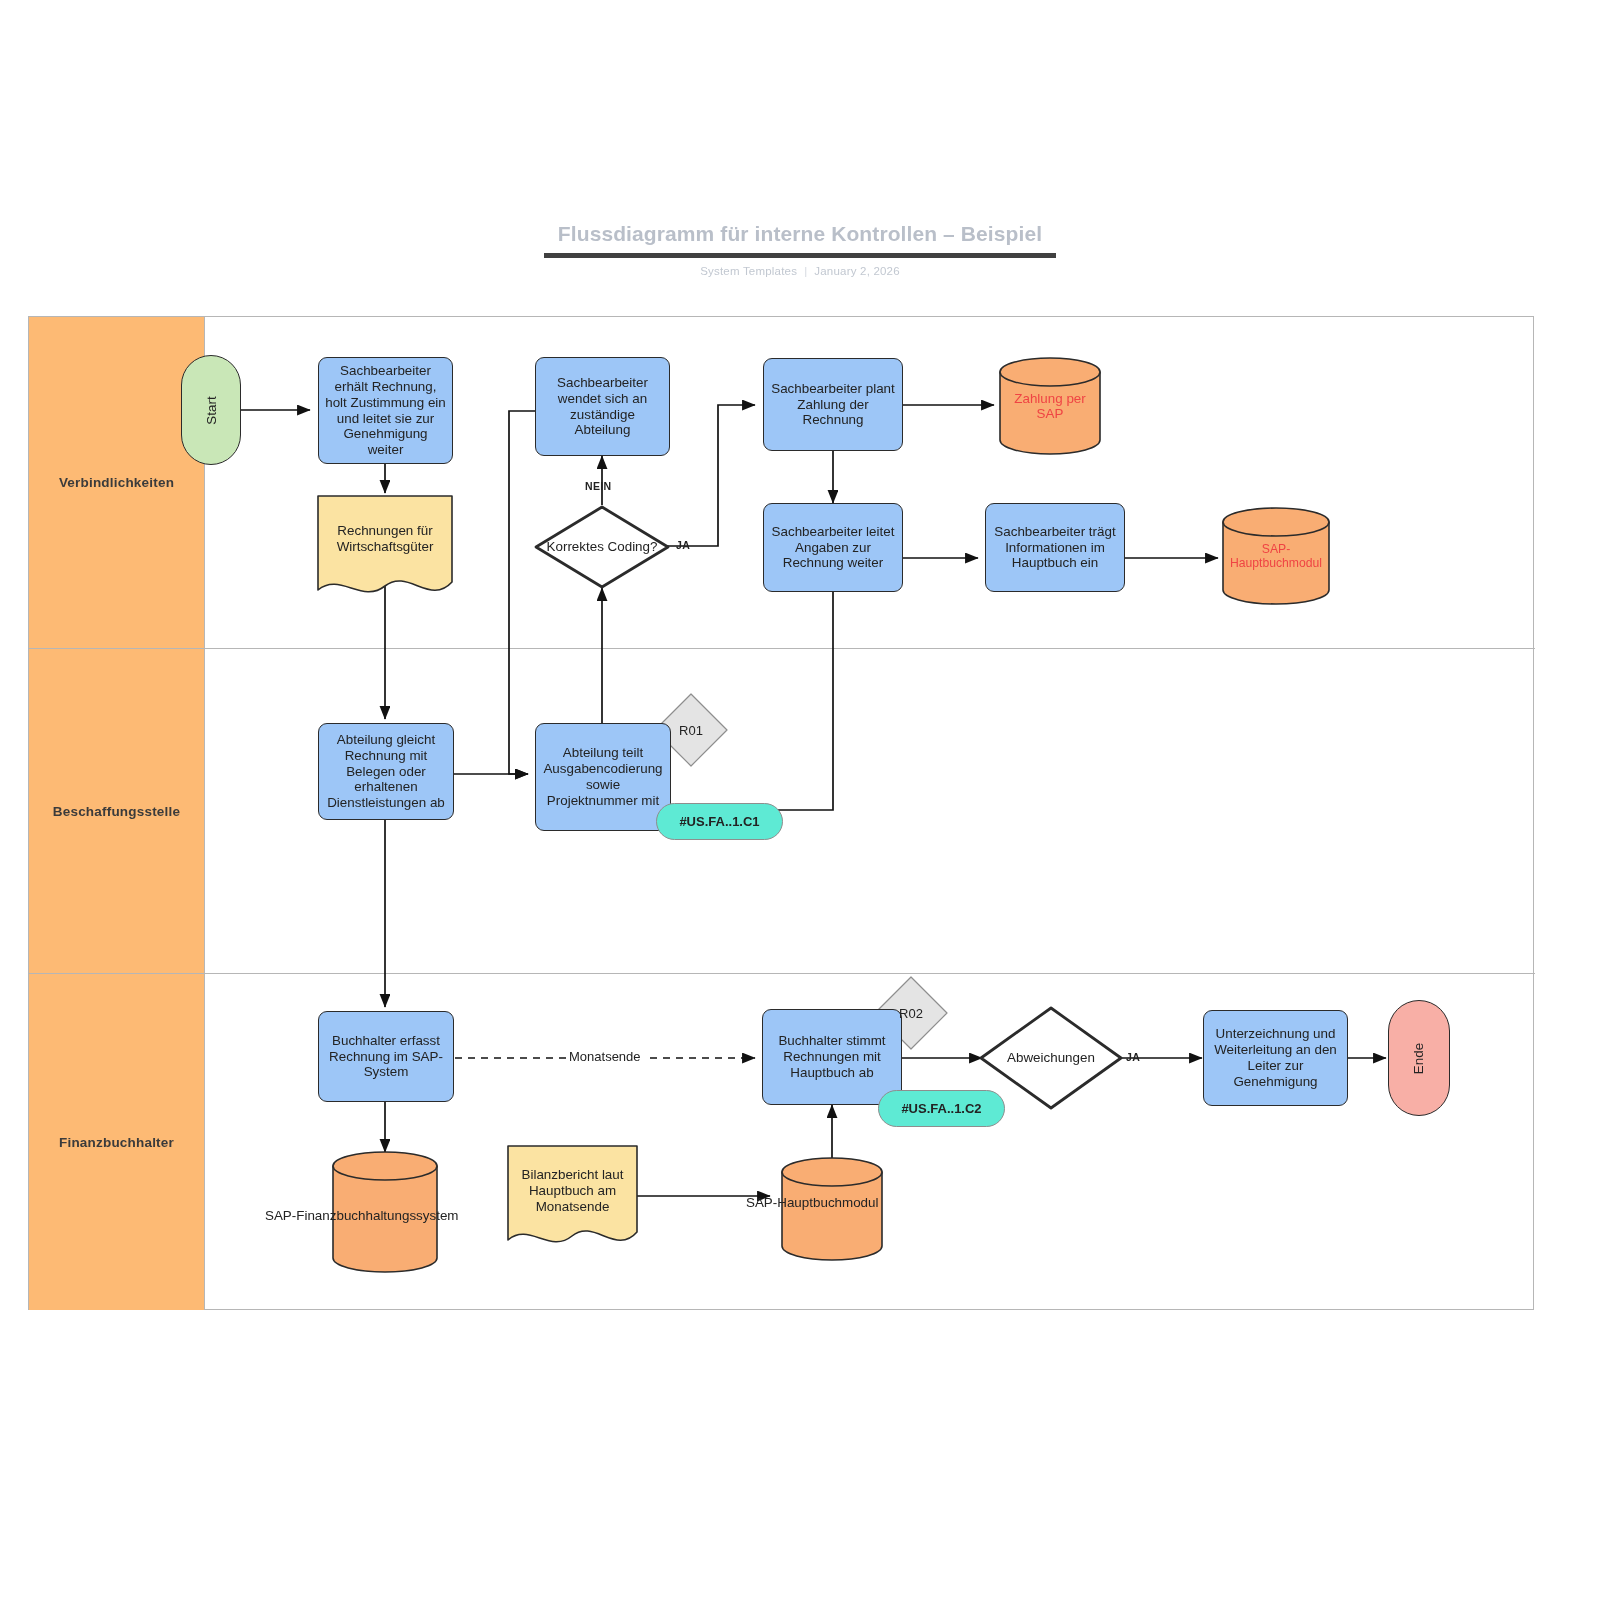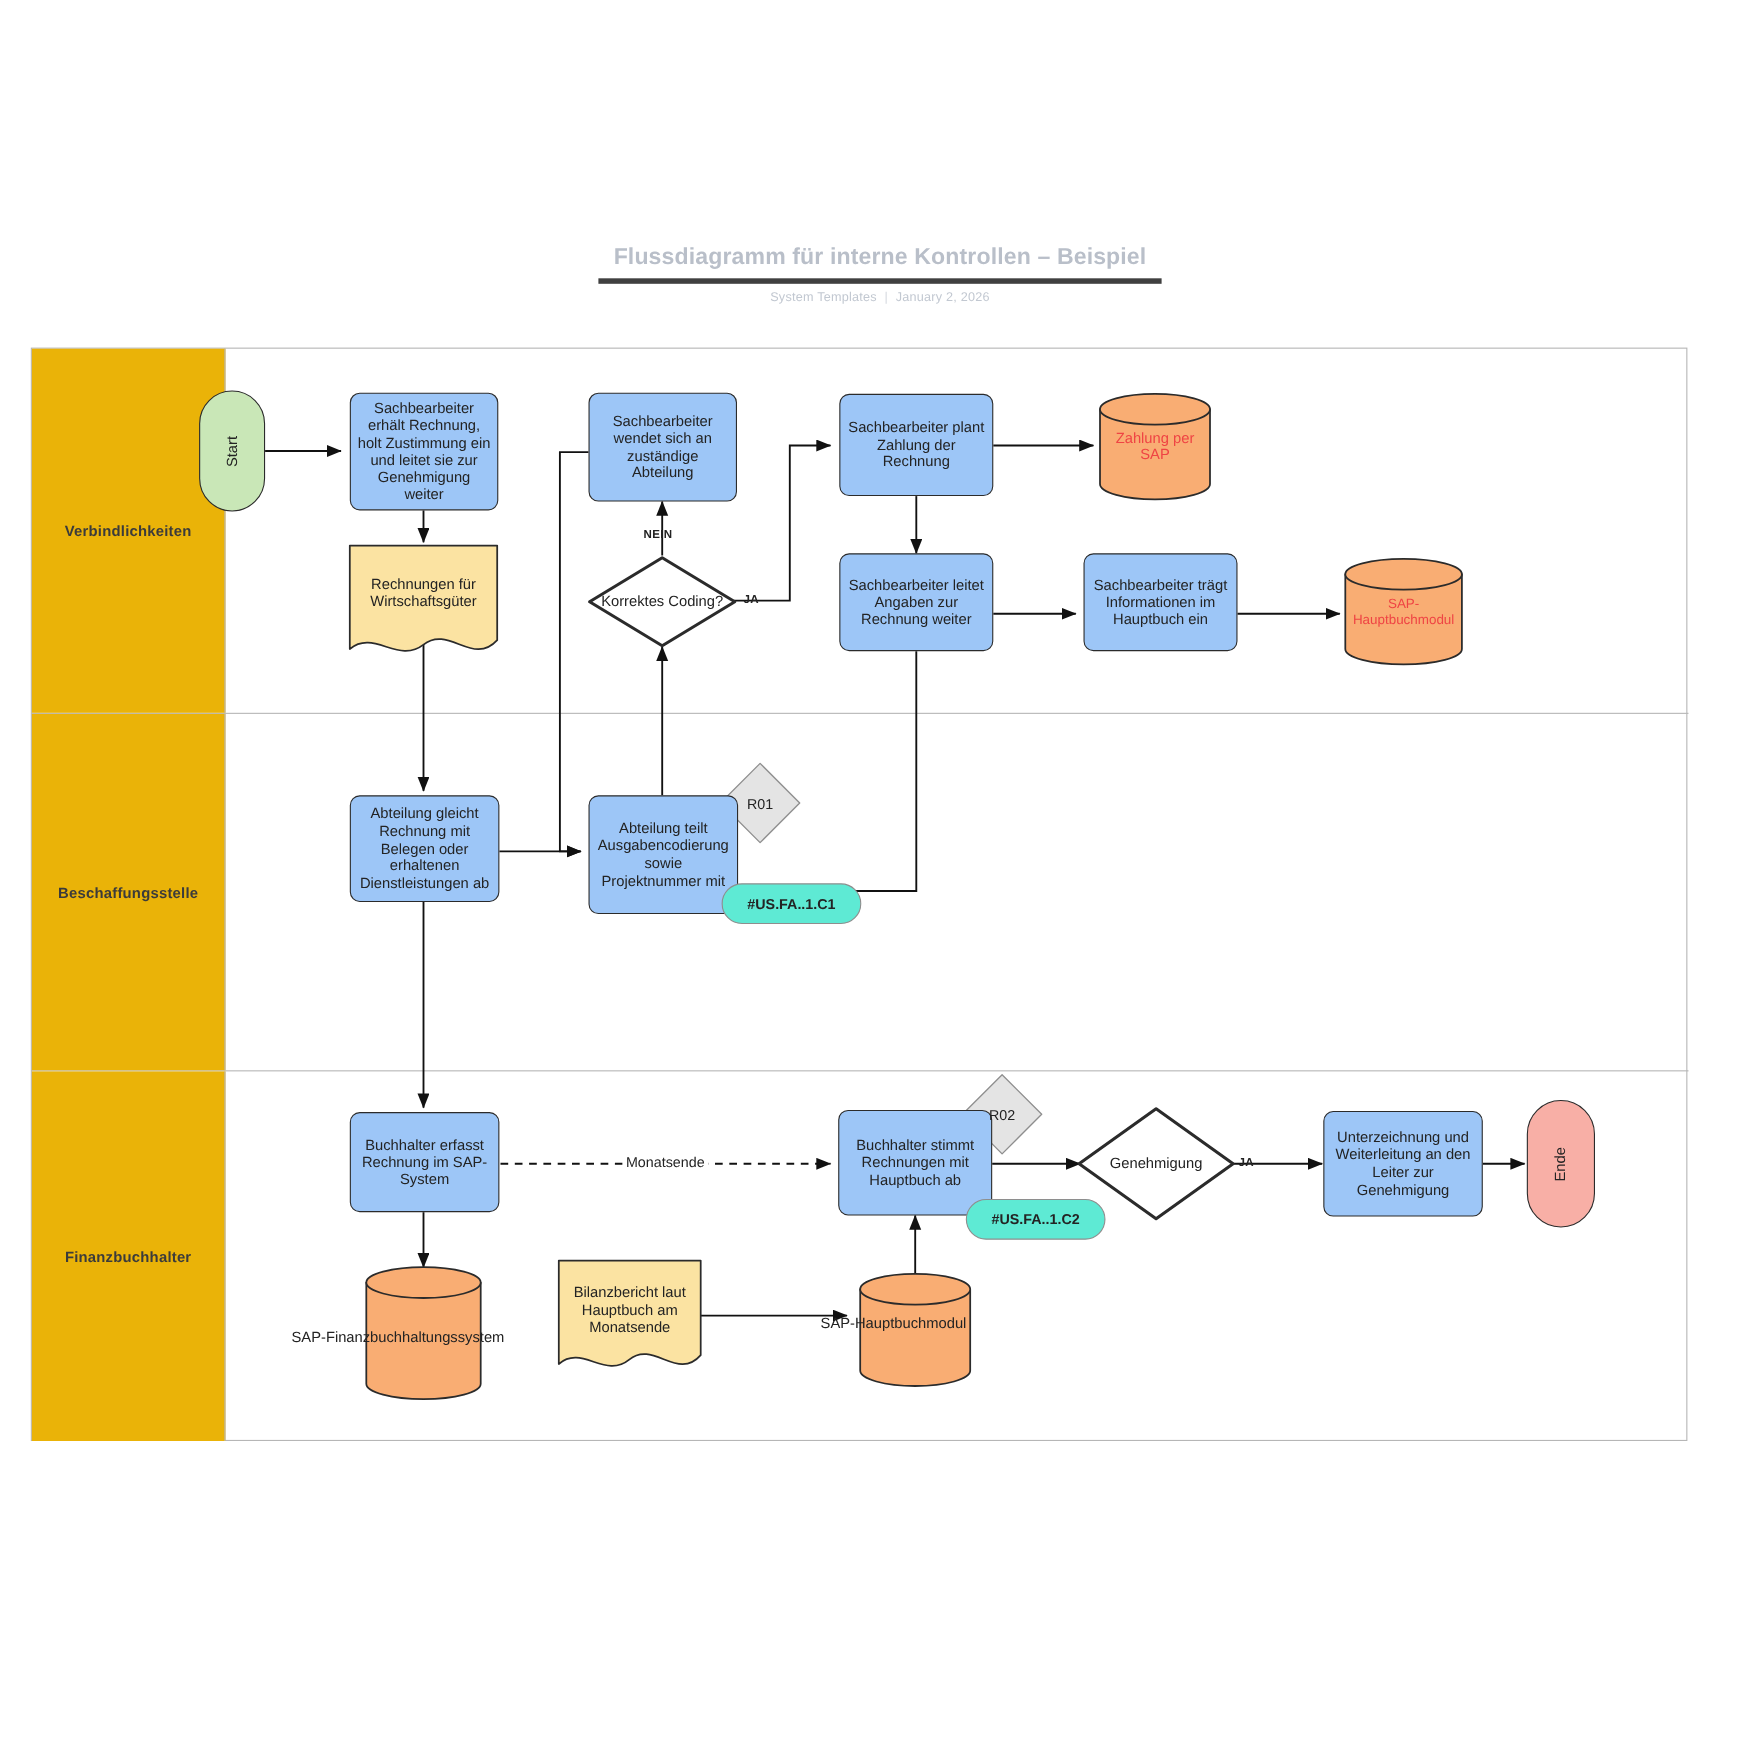--- a/index.html
+++ b/index.html
@@ -12,21 +12,21 @@
     font-size:21px;font-weight:bold;color:#b9bfc9;letter-spacing:.1px;
     display:inline-block;padding:0 14px 7px 14px;border-bottom:5px solid #404040;
   }
   #doc-sub{margin-top:7px;font-size:11.5px;color:#c2c8d1;letter-spacing:.2px;}
   #doc-sub .sep{display:inline-block;margin:0 7px;color:#d6dae0;}
 
   
   #frame{position:absolute;left:28px;top:316px;width:1506px;height:994px;
          border:1px solid #b6b6b6;box-sizing:border-box;background:#fff;}
   .lane-div{position:absolute;left:0;width:1506px;height:1px;background:#b6b6b6;}
-  .lane-head{position:absolute;left:0;width:176px;background:#eab308;
+  .lane-head{position:absolute;left:0;width:176px;background:#fdba74;
              border-right:1px solid #b6b6b6;box-sizing:border-box;
              display:flex;align-items:center;justify-content:center;}
   .lane-head span{font-size:13.5px;font-weight:bold;color:#3b3b3b;letter-spacing:.2px;text-align:center;}
 
   
   #wires{position:absolute;left:0;top:0;width:1600px;height:1600px;pointer-events:none;}
 
   
   .node{position:absolute;box-sizing:border-box;display:flex;align-items:center;justify-content:center;
         text-align:center;color:#232323;}
@@ -239,21 +239,21 @@
     <span>Buchhalter stimmt Rechnungen mit Hauptbuch ab</span>
   </div>
 
   <div class="tag-dia" style="left:875px;top:977px;width:72px;height:72px">
     <div class="tt">R02</div>
   </div>
 
   <div class="pill" style="left:878px;top:1090px;width:125px;height:35px">#US.FA..1.C2</div>
 
   <div class="dec" style="left:981px;top:1008px;width:140px;height:100px">
-    <div class="dectext">Genehmigung</div>
+    <div class="dectext">Abweichungen</div>
   </div>
 
   <div class="wirelabel" style="left:1126px;top:1051px">JA</div>
 
   <div class="node proc" style="left:1203px;top:1010px;width:145px;height:96px">
     <span>Unterzeichnung und Weiterleitung an den Leiter zur Genehmigung</span>
   </div>
 
   <div class="node term end" style="left:1388px;top:1000px;width:62px;height:116px">
     <span>Ende</span>

